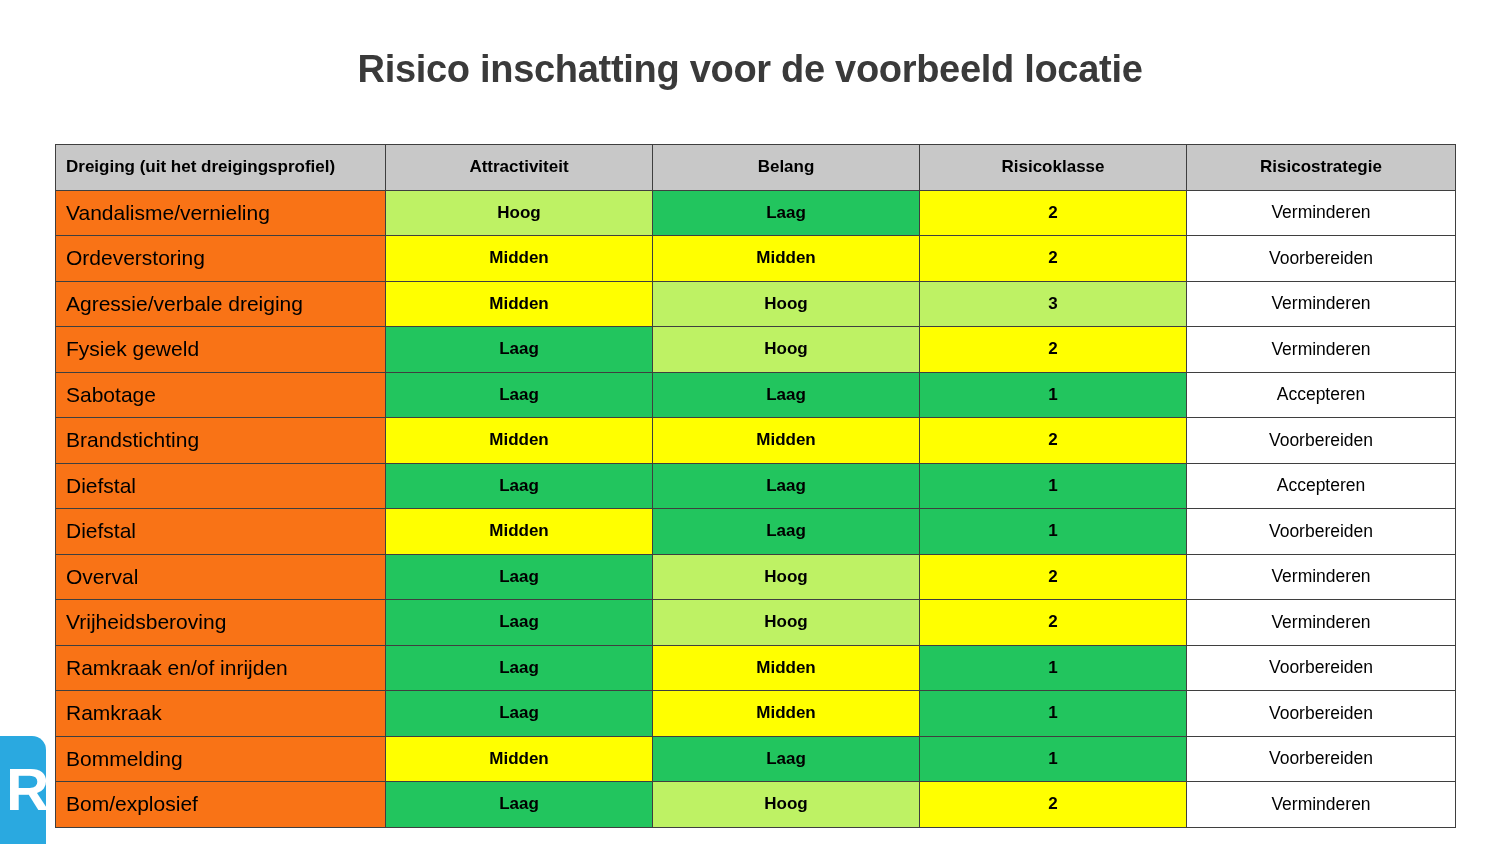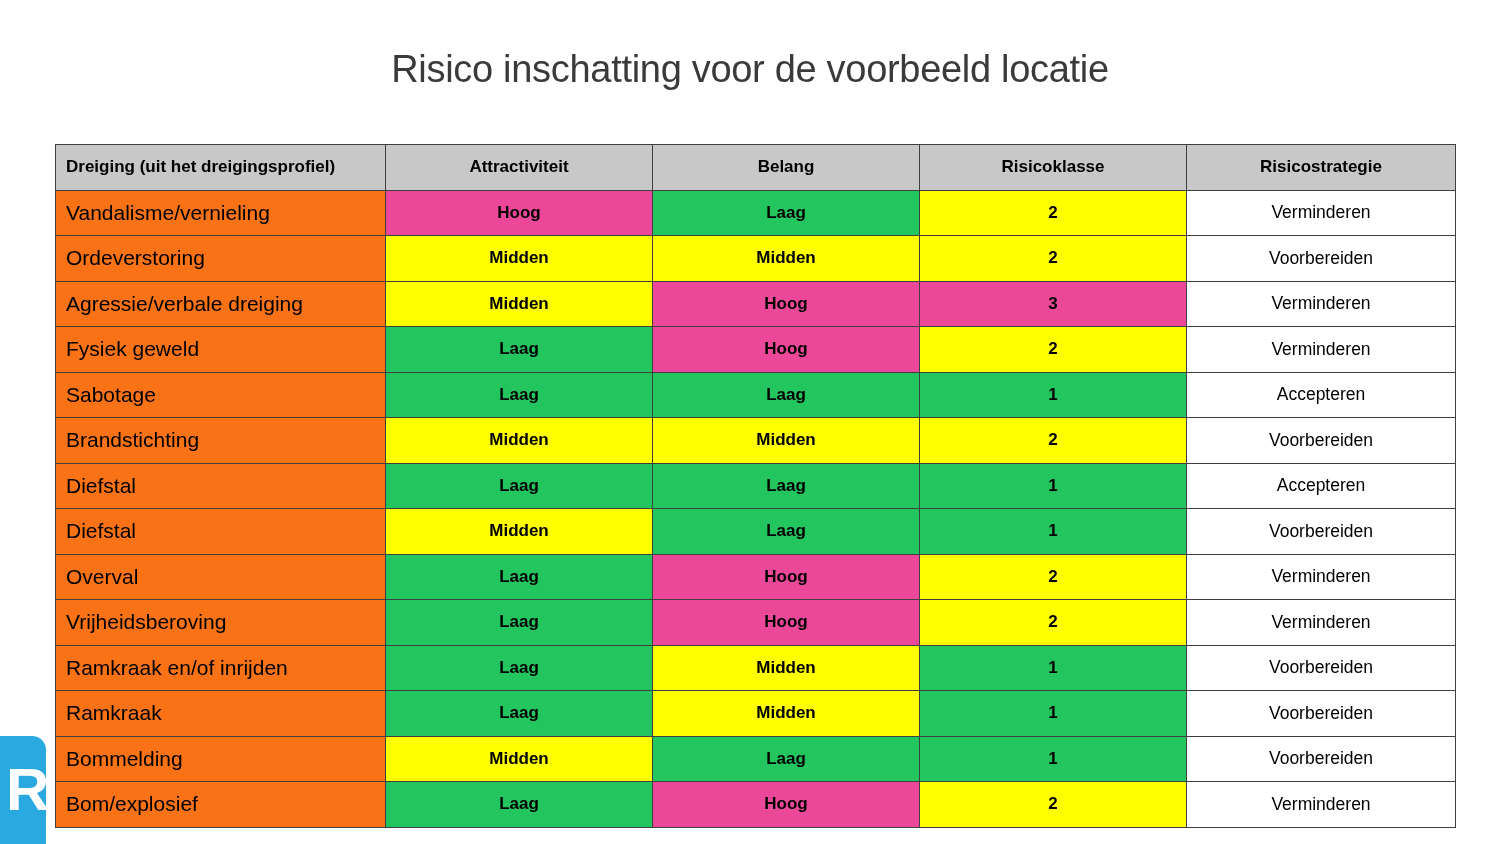--- a/index.html
+++ b/index.html
@@ -15,21 +15,21 @@
     overflow: hidden;
   }
   .slide {
     position: absolute;
     inset: 0;
     background: #ffffff;
   }
   .title {
     text-align: center;
     font-size: 38px;
-    font-weight: normal;
+    font-weight: bold;
     color: #3a3a3a;
     letter-spacing: -0.3px;
     margin: 0;
     padding-top: 48px;
     padding-bottom: 0;
     font-family: "Liberation Sans", sans-serif;
   }
   .table-wrap {
     position: absolute;
     left: 55px;
@@ -81,21 +81,21 @@
   }
   td.strategy {
     text-align: center;
     background: #ffffff;
     color: #000;
     font-weight: normal;
     font-size: 17.5px;
   }
   .bg-green  { background: #22c55e; }
   .bg-yellow { background: #ffff00; }
-  .bg-orange { background: #ec4899; }
+  .bg-orange { background: #bef264; }
 
   
   .logo-frag {
     position: absolute;
     left: 0;
     bottom: 0;
     width: 46px;
     height: 108px;
     background: #2aa9e0;
     border-top-right-radius: 14px;

